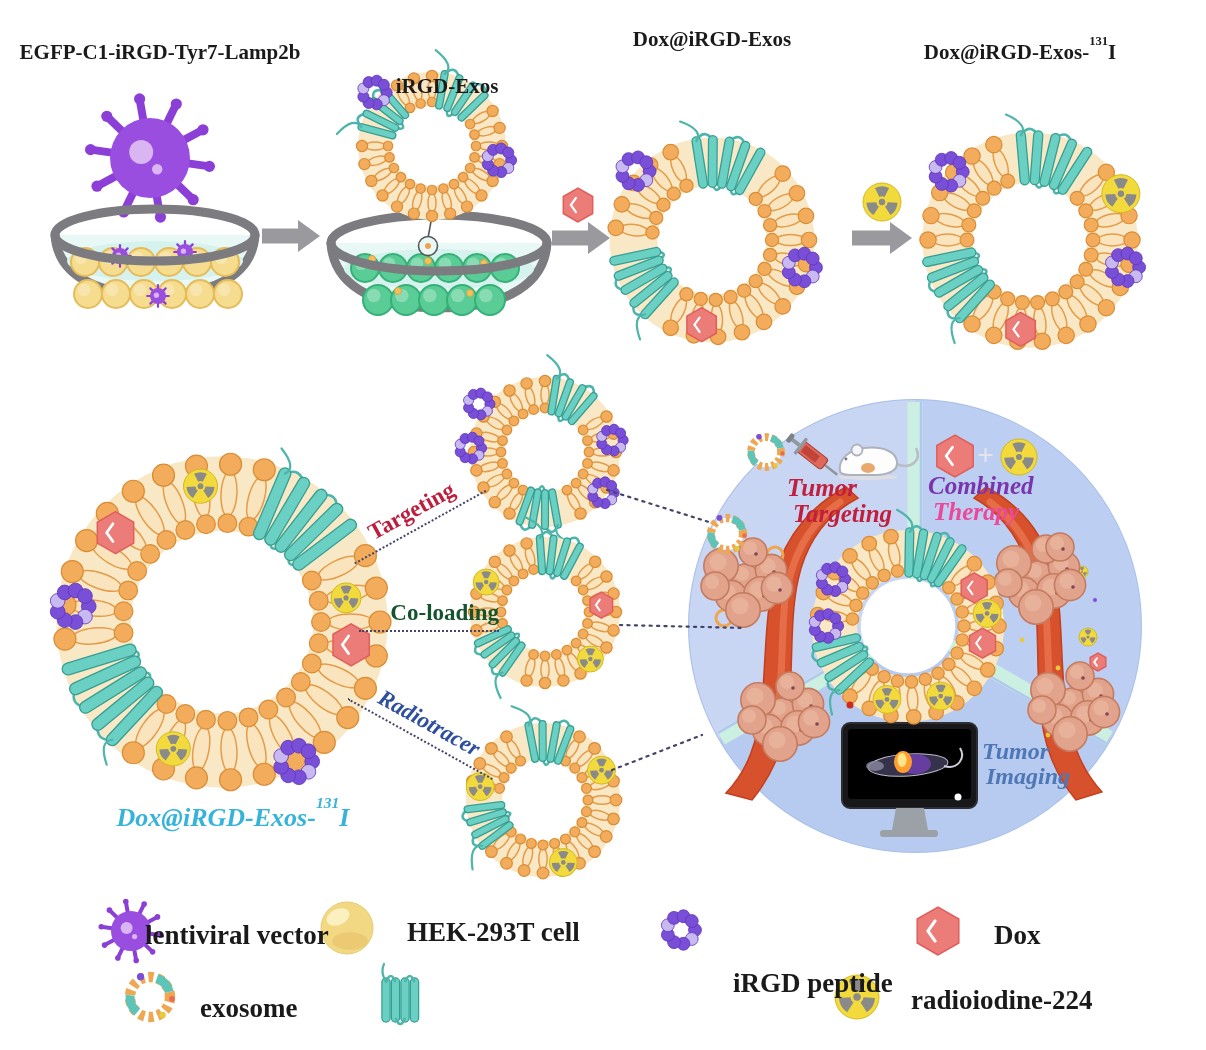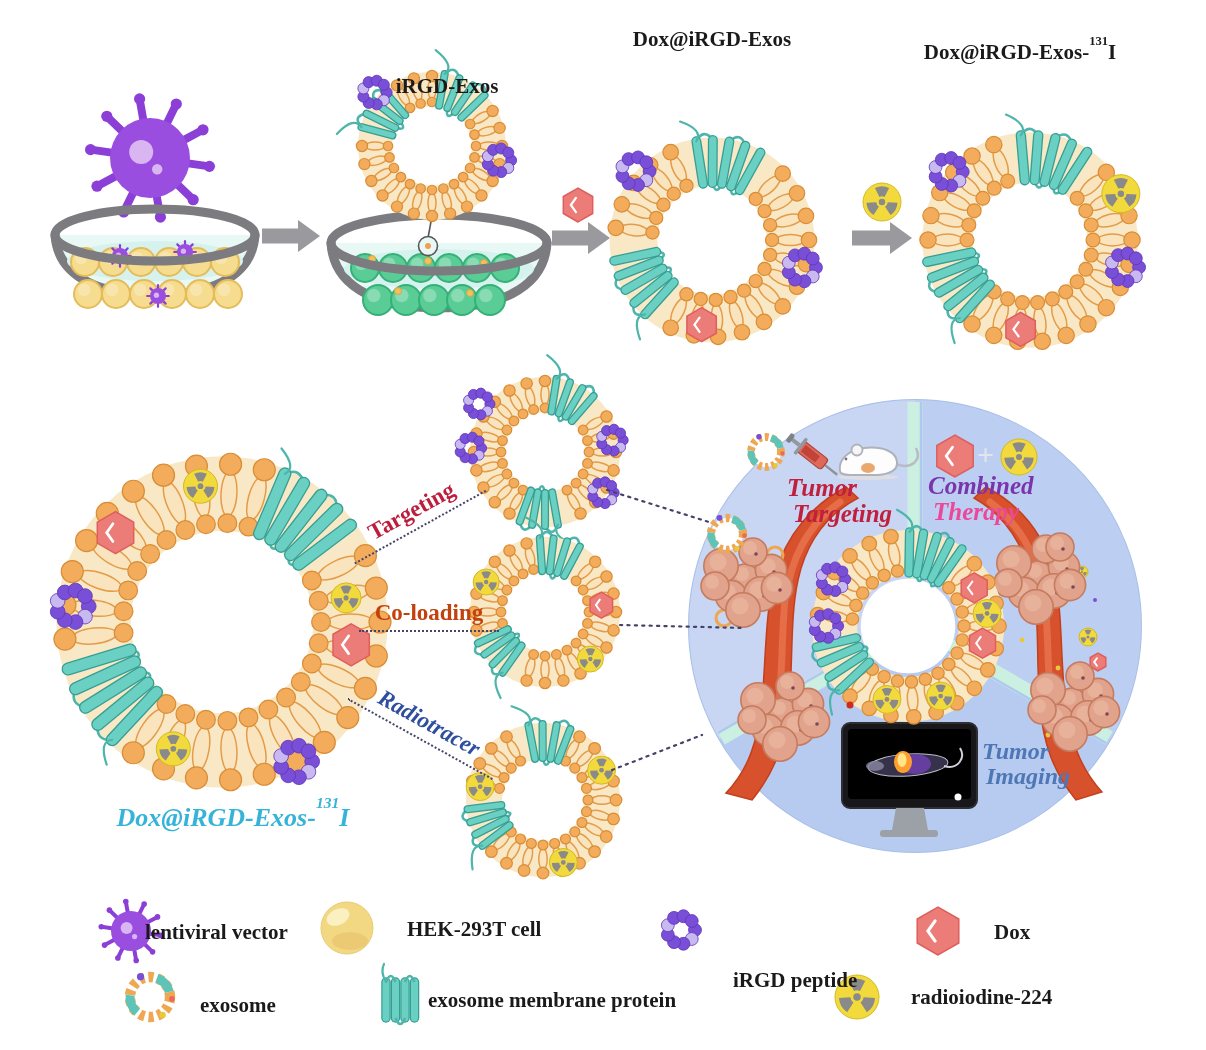--- a/index.html
+++ b/index.html
@@ -8,21 +8,21 @@
   #art{position:absolute;left:0;top:0;z-index:1;}
   .t{position:absolute;z-index:2;font-family:"Liberation Serif",serif;font-weight:700;
      color:#1A1A1A;white-space:nowrap;}
   .title{font-size:21px;text-align:center;}
   .feature{font-size:23px;text-align:center;padding-bottom:4px;border-bottom:2px dotted #44446A;}
   .feat-rot-l{transform:rotate(-29deg);}
   .feat-rot-r{transform:rotate(29deg);}
   .ital{font-style:italic;}
   .app{font-size:25px;font-style:italic;}
   .construct-label{font-size:26px;font-style:italic;text-align:center;}
-  .legend-label{font-size:21px;}
+  .legend-label{font-size:27px;}
   .plus{font-size:30px;color:#E3E5EB;font-weight:700;}
   sup.s{font-size:0.6em;position:relative;top:-0.5em;}
 </style>
 </head>
 <body>
 
 <div class="stage">
   <svg id="art" width="1206" height="1050" viewBox="0 0 1206 1050">
       <g>
         <circle cx="915" cy="626" r="226" fill="#BCCFF2" stroke="#A9C0E8" stroke-width="2"></circle>
@@ -1484,42 +1484,42 @@
       </g>
       <g>
         <circle cx="857" cy="997" r="22" fill="#F2DA3C" stroke="#D4B91E" stroke-width="1"></circle>
         <path d="M 854.003662701719 991.1193569403567 L 848.8100113846986 980.9262423036419 A 18.04 18.04 0 0 1 865.1899886153014 980.9262423036419 L 859.996337298281 991.1193569403567 A 6.6 6.6 0 0 0 854.003662701719 991.1193569403567 Z" fill="#8A8A8A"></path>
         <path d="M 863.5909549293801 997.3454173112034 L 875.0152768069726 997.9441406506227 A 18.04 18.04 0 0 1 866.8252881916711 1012.1296170457355 L 860.5946176310991 1002.5352257484398 A 6.6 6.6 0 0 0 863.5909549293801 997.3454173112034 Z" fill="#8A8A8A"></path>
         <path d="M 853.4053823689009 1002.5352257484398 L 847.1747118083289 1012.1296170457355 A 18.04 18.04 0 0 1 838.9847231930274 997.9441406506227 L 850.4090450706199 997.3454173112034 A 6.6 6.6 0 0 0 853.4053823689009 1002.5352257484398 Z" fill="#8A8A8A"></path>
         <circle cx="857" cy="997" r="3.74" fill="#8A8A8A"></circle>
       </g>
     </svg>
 
+  <div class="t title" style="left:10px;top:40px;width:300px;">EGFP-C1-iRGD-Tyr7-Lamp2b</div>
   <div class="t title" style="left:377px;top:42px;width:140px;margin-top:32px;">iRGD-Exos</div>
   <div class="t title" style="left:612px;top:27px;width:200px;">Dox@iRGD-Exos</div>
   <div class="t title" style="left:895px;top:40px;width:250px;">
     <span>Dox@iRGD-Exos-</span><sup class="s">131</sup><span>I</span>
   </div>
 
   <div class="t feature feat-rot-l" style="left:338px;top:498px;width:150px;color:#BE1E3E;">Targeting</div>
-  <div class="t feature" style="left:359px;top:600px;width:140px;color:#c2410c;">Co-loading</div>
+  <div class="t feature" style="left:359px;top:600px;width:140px;color:#14532d;text-align:right;">Co-loading</div>
   <div class="t feature feat-rot-r ital" style="left:345px;top:710px;width:165px;color:#2E4E9E;">Radiotracer</div>
 
   <div class="t construct-label" style="left:108px;top:802px;width:250px;color:#35B3D9;">
     <span>Dox@iRGD-Exos-</span><sup class="s">131</sup><span>I</span>
   </div>
 
   <div class="t app" style="left:787px;top:474px;color:#C0203E;">Tumor</div>
   <div class="t app" style="left:793px;top:500px;color:#C0203E;">Targeting</div>
   <div class="t app" style="left:928px;top:472px;color:#7A35AC;font-style:italic;">Combined</div>
   <div class="t app" style="left:933px;top:498px;color:#ec4899;">Therapy</div>
   <div class="t plus" style="left:977px;top:438px;">+</div>
   <div class="t app" style="left:982px;top:738px;color:#4F77B5;font-size:24px;">Tumor</div>
   <div class="t app" style="left:986px;top:763px;color:#4F77B5;font-size:24px;">Imaging</div>
 
   <div class="t legend-label" style="left:145px;top:920px;">lentiviral vector</div>
   <div class="t legend-label" style="left:407px;top:917px;text-align:right;">HEK-293T cell</div>
   <div class="t legend-label" style="left:733px;top:968px;">iRGD peptide</div>
   <div class="t legend-label" style="left:994px;top:920px;">Dox</div>
   <div class="t legend-label" style="left:200px;top:993px;">exosome</div>
-  <div class="t legend-label" style="left:428px;top:988px;">exosome membrane protein</div>
   <div class="t legend-label" style="left:911px;top:985px;">radioiodine-224</div>
 </div>
 
 </body></html>

